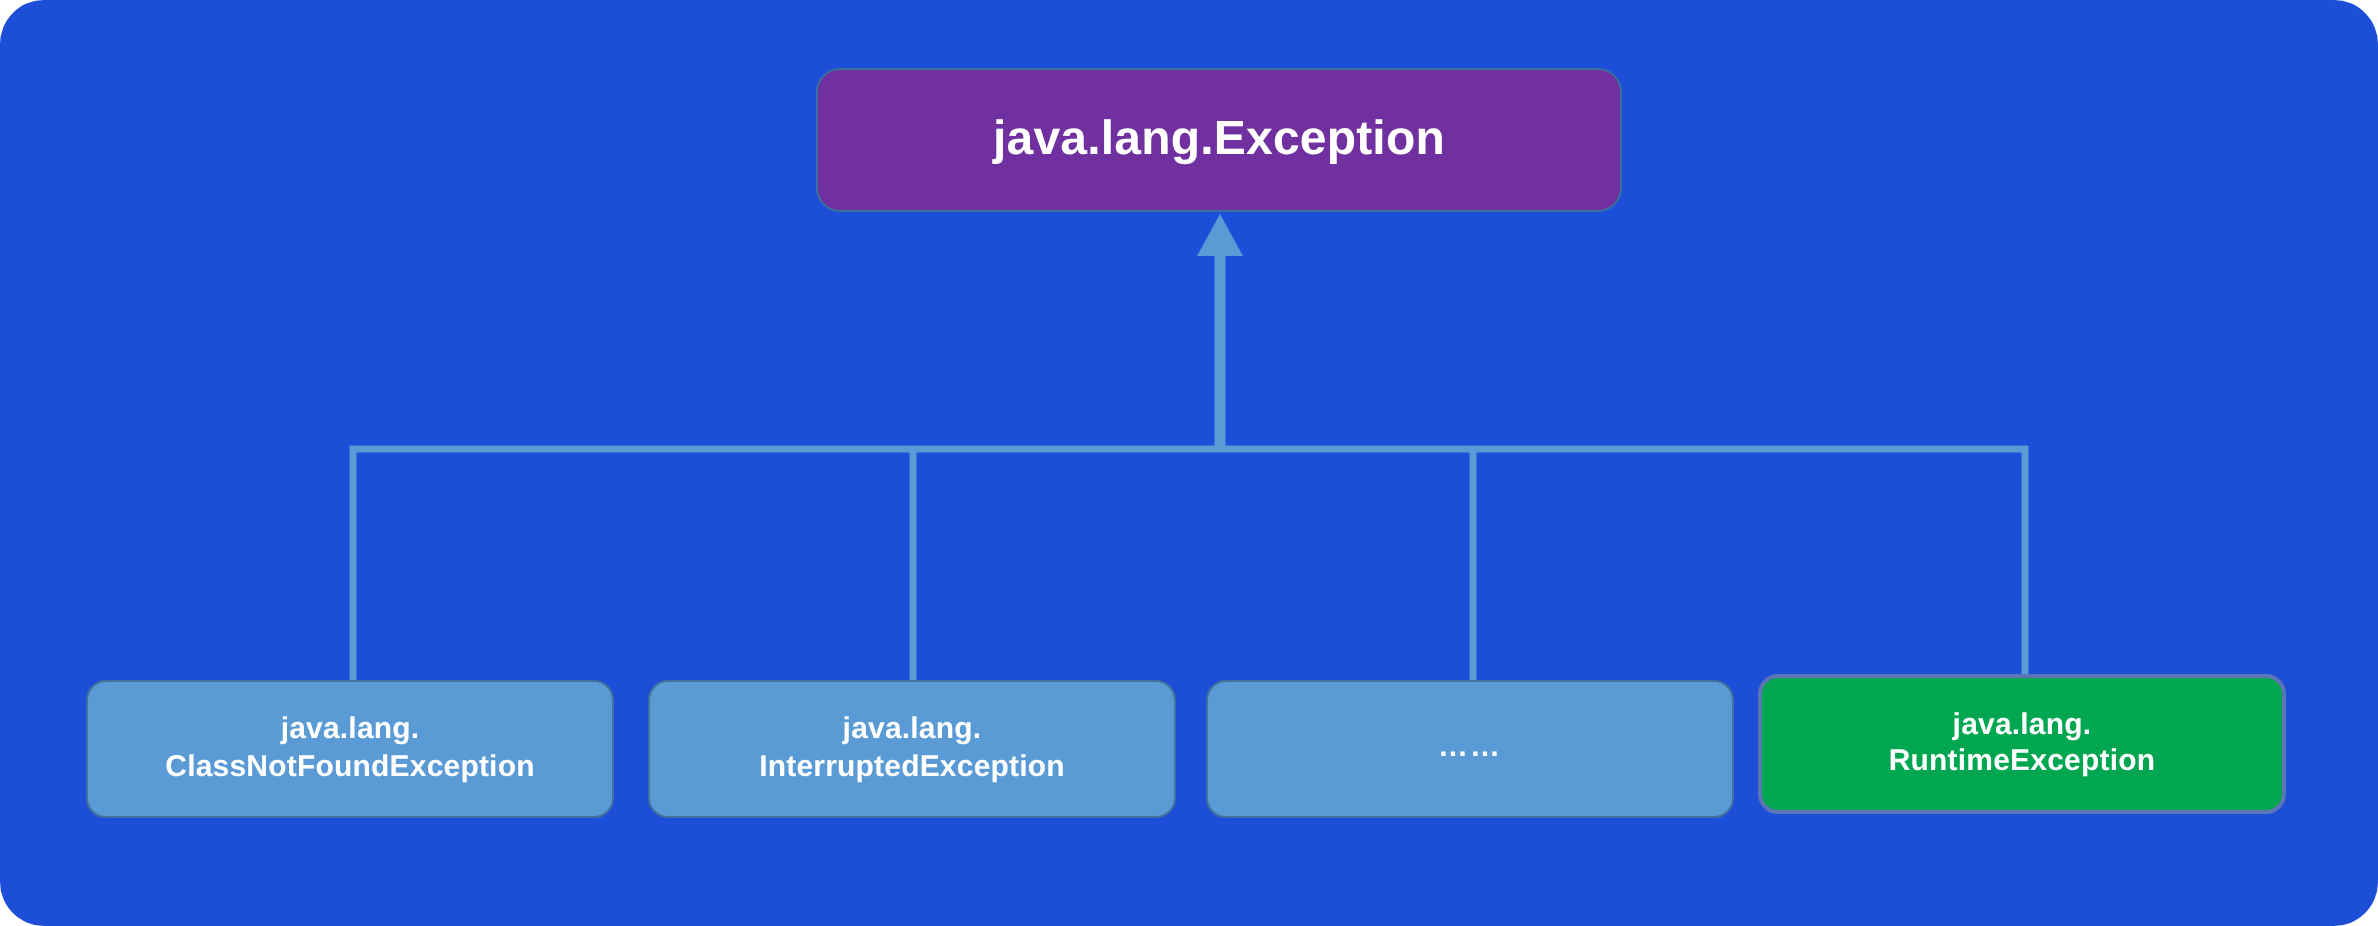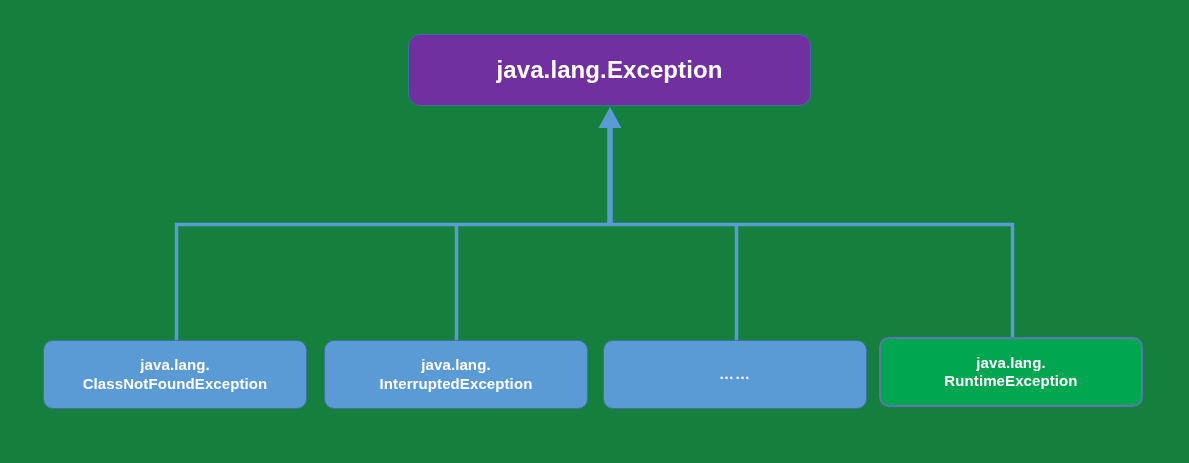--- a/index.html
+++ b/index.html
@@ -8,22 +8,23 @@
     padding: 0;
     background: #ffffff;
   }
   body {
     font-family: "Liberation Sans", sans-serif;
   }
   #diagram-canvas {
     position: relative;
     width: 1189px;
     height: 463px;
-    background: #15803d;
+    background: #1d4ed8;
     overflow: hidden;
+    border-radius: 22px;
   }
 
   
   #connector-layer {
     position: absolute;
     left: 0;
     top: 0;
     width: 1189px;
     height: 463px;
     pointer-events: none;

